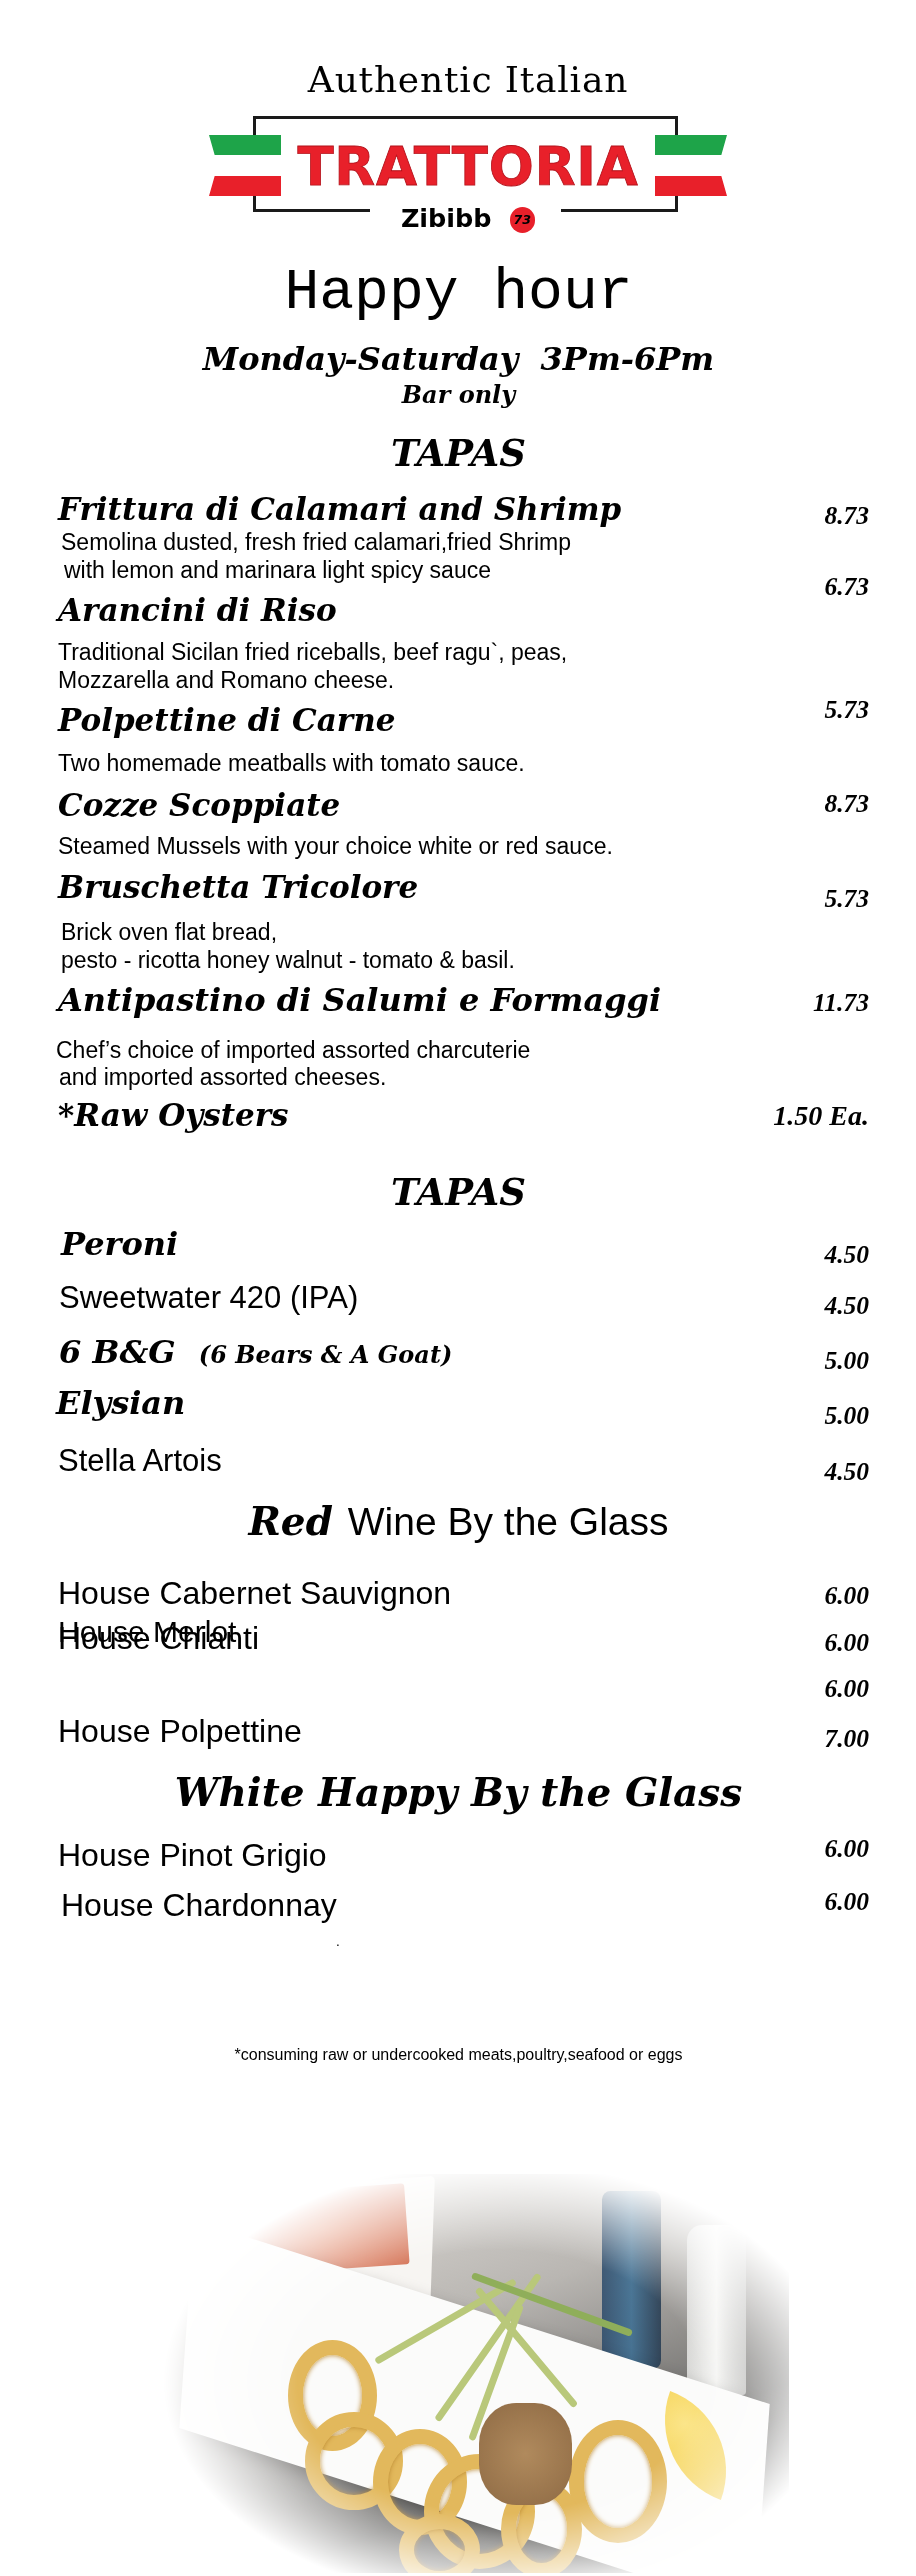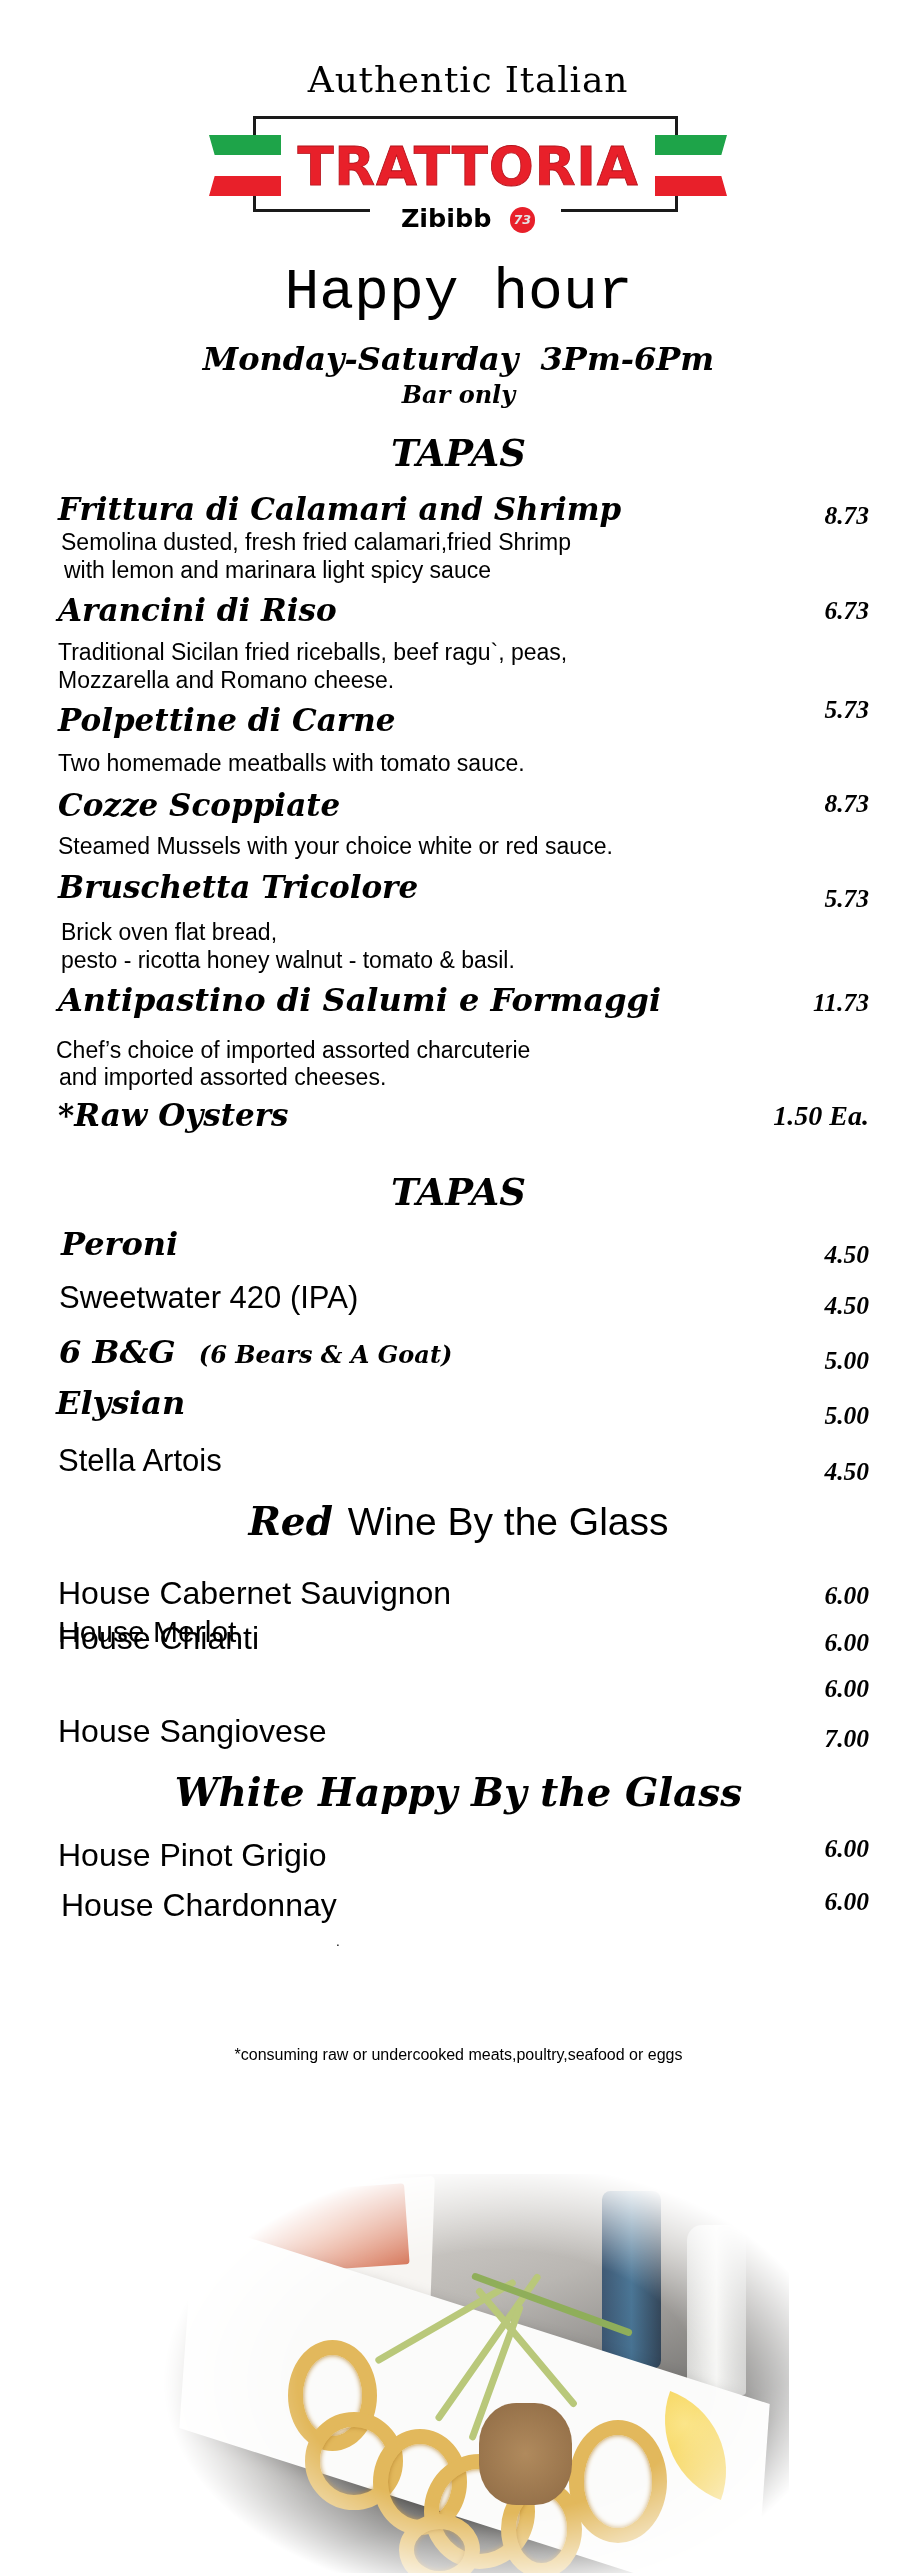--- a/index.html
+++ b/index.html
@@ -22,21 +22,21 @@
   .flag .r { height:20.4px; background:#e8202a; }
   .flag.left { left:0; clip-path:polygon(0 0,100% 0,100% 100%,0 100%,12% 50%); }
   .flag.right { right:0; clip-path:polygon(0 0,100% 0,88% 50%,100% 100%,0 100%); }
   .logo-banner { position:absolute; left:78px; top:75px; width:362px; height:65px; background:#fff; }
   .logo-trattoria { position:absolute; left:78px; top:75px; width:362px; height:65px; line-height:65px;
     text-align:center; font-family:"DejaVu Sans", sans-serif; font-weight:bold; font-size:53px;
     color:#e8202a; letter-spacing:0.8px; -webkit-text-stroke:0.8px #b3121b; }
   .logo-zibibbo { position:absolute; left:0; width:518px; top:144px; text-align:center;
     font-family:"DejaVu Sans", sans-serif; font-weight:bold; font-size:25.5px; }
   .logo-badge { display:inline-block; width:25.5px; height:25.5px; border-radius:50%; background:#e8202a;
-    color:#e5e5e5; font-size:12.7px; line-height:25.5px; vertical-align:middle; margin-left:18px; font-style:italic; }
+    color:#000000; font-size:12.7px; line-height:25.5px; vertical-align:middle; margin-left:18px; font-style:italic; }
 
   .hh-title { top:246px; font-size:58px; line-height:93px; font-family:Liberation Mono, monospace; }
   .hh-days { top:340px; font-size:32px; }
   .hh-bar { top:380px; font-size:24px; }
   .sec-h { font-size:37px; }
 
   .item-name { left:58px; font-size:31px; }
   .item-desc { left:61px; font-size:23px; line-height:28px; font-family:"Liberation Sans", sans-serif; }
   .price { right:48px; font-size:25.5px; text-align:right;font-family:Liberation Serif, serif; }
 
@@ -95,21 +95,21 @@
 
 <div>
   <div>
     <div class="abs serif-i item-name" style="top:491px;">Frittura di Calamari and Shrimp</div>
     <div class="abs serif-i price" style="top:501px;">8.73</div>
     <div class="abs item-desc" style="top:528px;">Semolina dusted, fresh fried calamari,fried Shrimp</div>
     <div class="abs item-desc" style="top:556px;left:64px;">with lemon and marinara light spicy sauce</div>
   </div>
   <div>
     <div class="abs serif-i item-name" style="top:592px;">Arancini di Riso</div>
-    <div class="abs serif-i price" style="top:596px;text-align:right;">6.73</div>
+    <div class="abs serif-i price" style="top:572px;text-align:right;">6.73</div>
     <div class="abs item-desc" style="top:638px;left:58px;">Traditional Sicilan fried riceballs, beef ragu`, peas,</div>
     <div class="abs item-desc" style="top:666px;left:58px;">Mozzarella and Romano cheese.</div>
   </div>
   <div>
     <div class="abs serif-i item-name" style="top:702px;">Polpettine di Carne</div>
     <div class="abs serif-i price" style="top:695px;">5.73</div>
     <div class="abs item-desc" style="top:749px;left:58px;">Two homemade meatballs with tomato sauce.</div>
   </div>
   <div>
     <div class="abs serif-i item-name" style="top:787px;">Cozze Scoppiate</div>
@@ -174,21 +174,21 @@
   </div>
   <div>
     <div class="abs drink drink-sans" style="top:1620px;font-size:32px;">House Chianti</div>
     <div class="abs serif-i price" style="top:1628px;">6.00</div>
   </div>
   <div>
     <div class="abs drink drink-sans" style="top:1615px;font-size:30px;">House Merlot</div>
     <div class="abs serif-i price" style="top:1674px;">6.00</div>
   </div>
   <div>
-    <div class="abs drink drink-sans" style="top:1713px;font-size:32px;">House Sangiovese</div>
+    <div class="abs drink drink-sans" style="top:1713px;font-size:32px;">House Polpettine</div>
     <div class="abs serif-i price" style="top:1724px;">7.00</div>
   </div>
 </div>
 
 <div class="abs center serif-i" style="top:1769px;font-size:39px;">White Happy By the Glass</div>
 
 <div>
   <div>
     <div class="abs drink drink-sans" style="top:1837px;font-size:32px;">House Pinot Grigio</div>
     <div class="abs serif-i price" style="top:1834px;">6.00</div>

